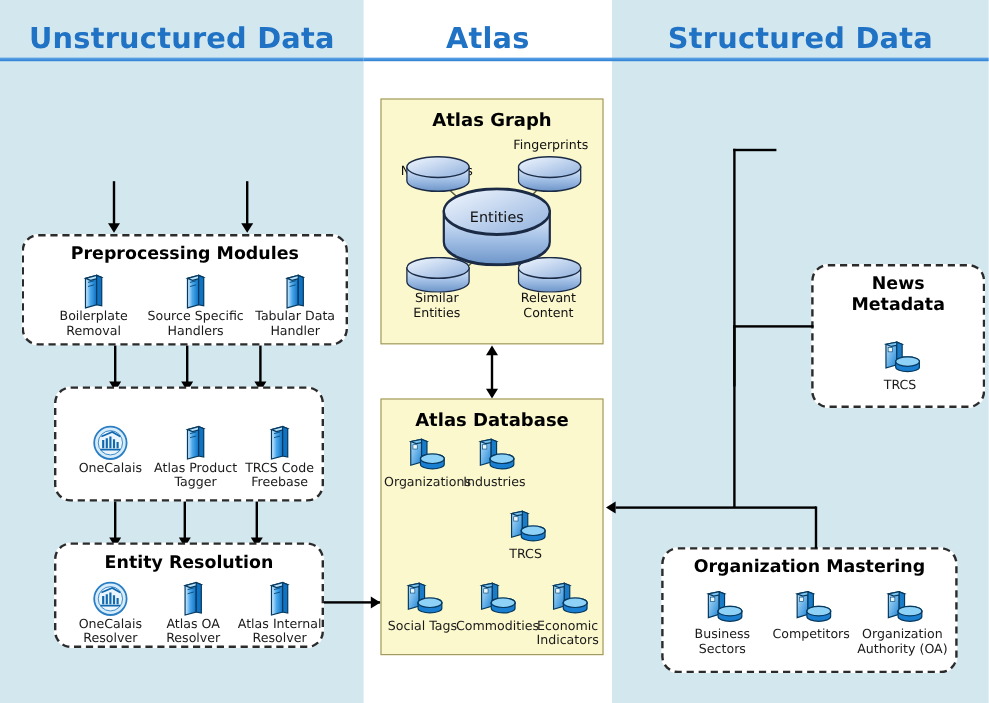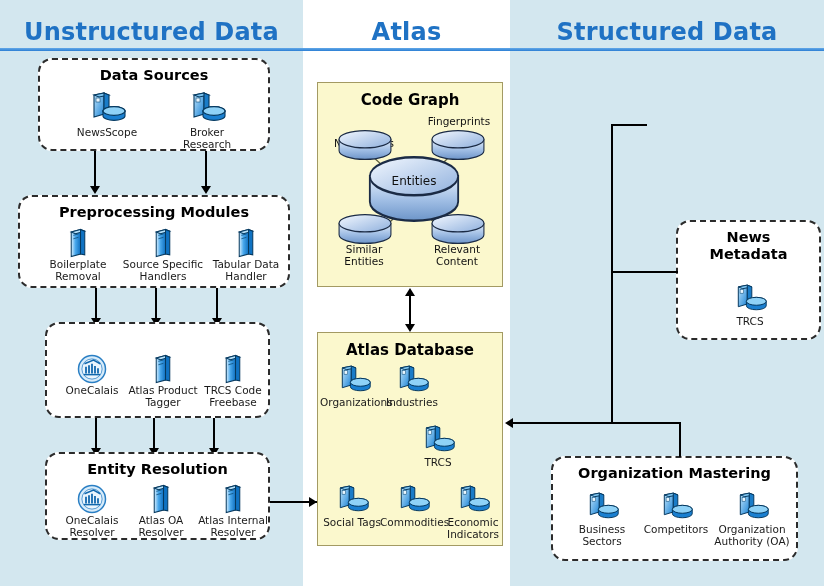--- a/index.html
+++ b/index.html
@@ -163,36 +163,20 @@
                  C5 32 4 24 8 20 Z" fill="#2ec0f0" stroke="#0a0a0a" stroke-width="2.6" stroke-linejoin="round"></path>
       </symbol>
 
       <symbol id="ic-cyl" viewBox="0 0 100 52" preserveAspectRatio="none">
         <path d="M2 16 v20 a48 15 0 0 0 96 0 v-20 z" fill="url(#gCyl)" stroke="#1b2b45" stroke-width="2"></path>
         <ellipse cx="50" cy="16" rx="48" ry="15" fill="url(#gCylTop)" stroke="#1b2b45" stroke-width="2"></ellipse>
       </symbol>
     </defs>
   </svg>
 
-  <div class="dbox" id="box-data-sources" style="left:38px;top:58px;width:232px;height:93px;">
-    <div class="dbox-title">Data Sources</div>
-    <div class="node" style="left:22px;top:32px;width:90px;">
-      <svg class="ico" width="40" height="34">
-          <use href="#ic-server"></use>
-        </svg>
-      <div class="cap">NewsScope</div>
-    </div>
-    <div class="node" style="left:122px;top:32px;width:90px;">
-      <svg class="ico" width="40" height="34">
-          <use href="#ic-server"></use>
-        </svg>
-      <div class="cap">Broker
-Research</div>
-    </div>
-  </div>
 
   <div class="ln v" style="left:94px;top:151px;height:37px;"></div>
   <div class="arrow down" style="left:90px;top:186px;"></div>
   <div class="ln v" style="left:205px;top:151px;height:37px;"></div>
   <div class="arrow down" style="left:201px;top:186px;"></div>
 
   <div class="dbox" id="box-preprocessing" style="left:18px;top:195px;width:272px;height:93px;">
     <div class="dbox-title">Preprocessing Modules</div>
     <div class="node" style="left:16px;top:31px;width:84px;">
       <svg class="ico" width="22" height="30">
@@ -276,21 +260,21 @@
         </svg>
       <div class="cap">Atlas Internal
 Resolver</div>
     </div>
   </div>
 
   <div class="ln h" style="left:270px;top:501px;width:47px;"></div>
   <div class="arrow right" style="left:309px;top:497px;"></div>
 
   <div class="ybox" id="panel-atlas-graph" style="left:317px;top:82px;width:186px;height:205px;">
-    <div class="ybox-title">Code Graph</div>
+    <div class="ybox-title">Atlas Graph</div>
 
     <svg width="186" height="205" style="position:absolute;left:0;top:0">
       <g stroke="#5c5c3a" stroke-width="1.2">
         <line x1="53" y1="72" x2="78" y2="95"></line>
         <line x1="133" y1="72" x2="110" y2="95"></line>
         <line x1="53" y1="158" x2="78" y2="133"></line>
         <line x1="133" y1="158" x2="110" y2="133"></line>
       </g>
     </svg>
 

